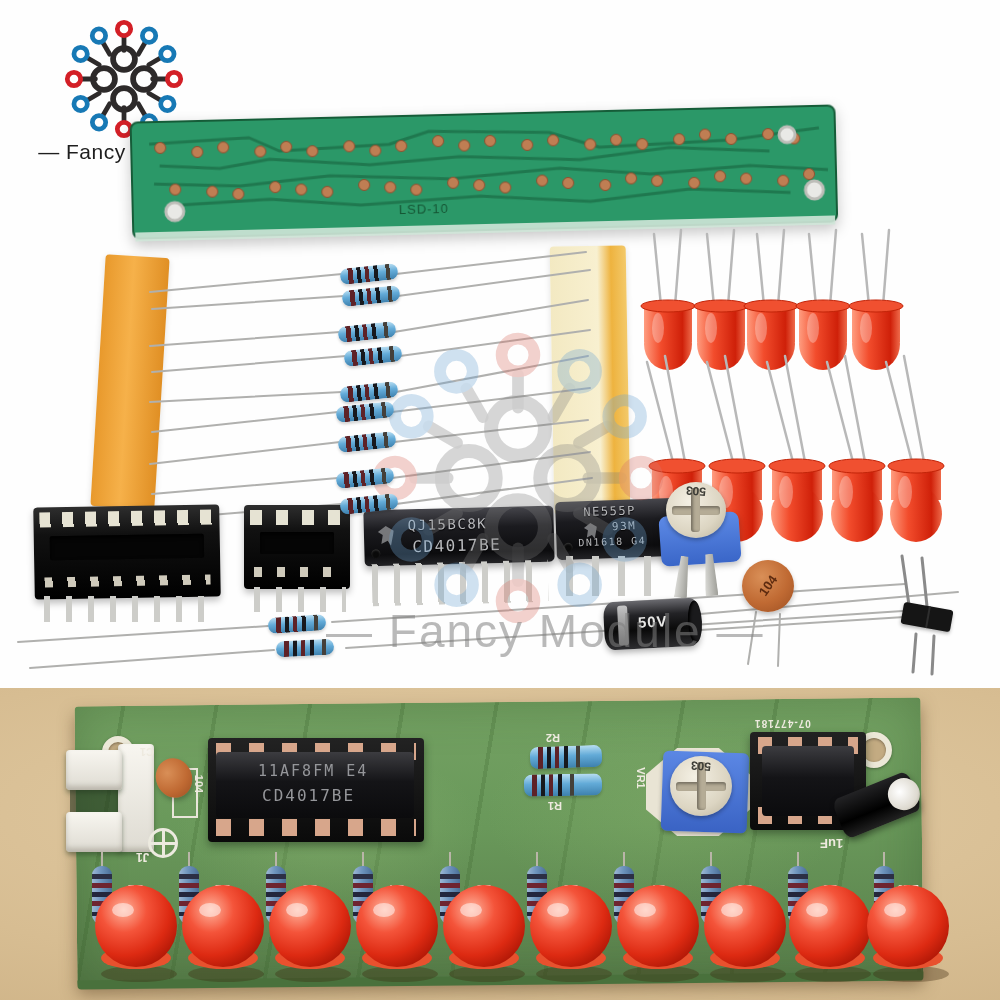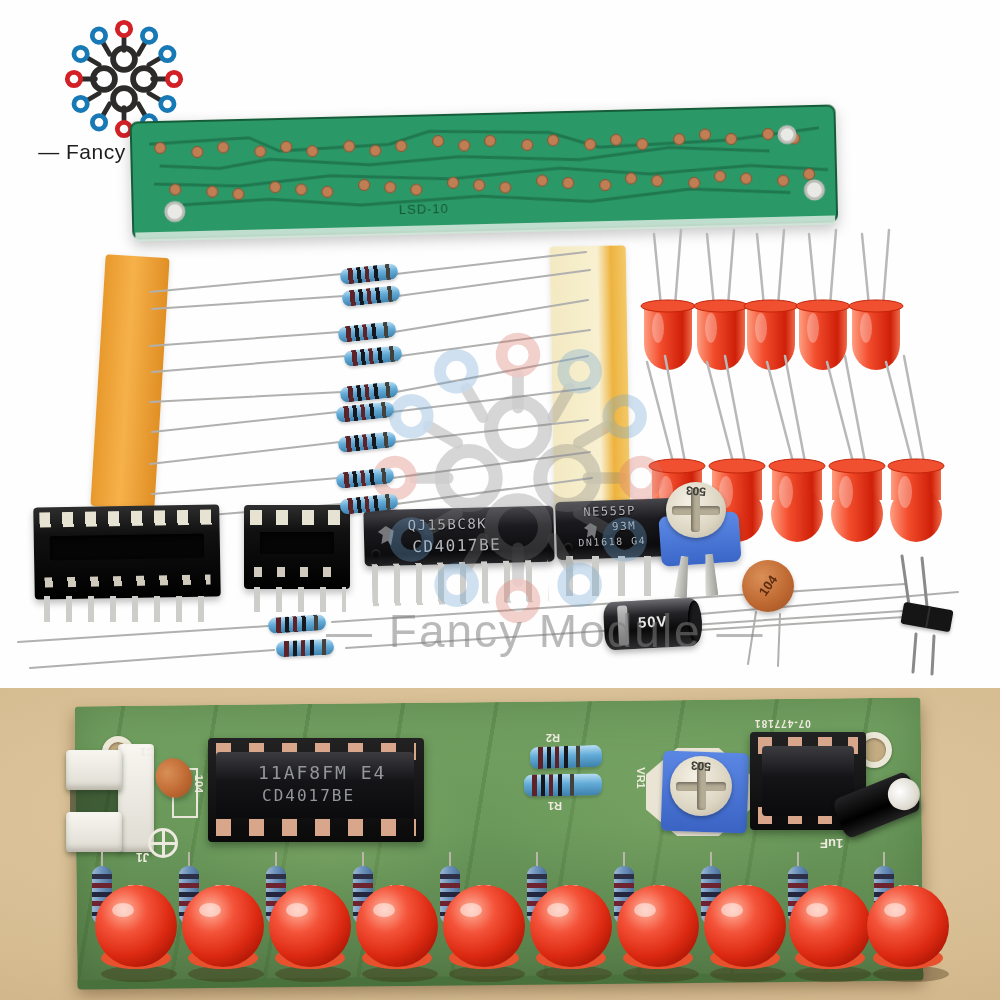--- a/index.html
+++ b/index.html
@@ -456,21 +456,21 @@
     <div class="discC" style="left:156px;top:70px;width:36px;height:40px;transform:rotate(-22deg);"></div>
     <div class="silk" style="left:140px;top:58px;font-size:11px;">C1</div>
     <div class="vtext" style="left:190px;top:90px;">104</div>
     <div class="cross" style="left:148px;top:140px;"></div>
 
     <div class="sockB" style="left:208px;top:50px;width:216px;height:104px;">
       <div class="rowS" style="top:5px;"></div>
       <div class="rowS" style="bottom:6px;"></div>
     </div>
     <div class="bic" style="left:216px;top:64px;width:198px;height:66px;">
-      <div class="t" style="left:42px;top:10px;font-size:18px;">11AF8FM E4</div>
+      <div class="t" style="left:42px;top:10px;font-size:15px;">11AF8FM E4</div>
       <div class="t" style="left:46px;top:34px;font-size:16px;">CD4017BE</div>
     </div>
 
     <div class="resH" style="left:530px;top:58px;width:72px;height:22px;transform:rotate(-2deg);"></div>
     <div class="resH" style="left:524px;top:86px;width:78px;height:22px;transform:rotate(-1deg);"></div>
     <div class="silk" style="left:546px;top:44px;font-size:11px;">R2</div>
     <div class="silk" style="left:548px;top:112px;font-size:11px;">R1</div>
 
     <div class="octB" style="left:646px;top:60px;width:104px;height:88px;"></div>
     <div class="trimB" style="left:662px;top:64px;width:86px;height:80px;"></div>

